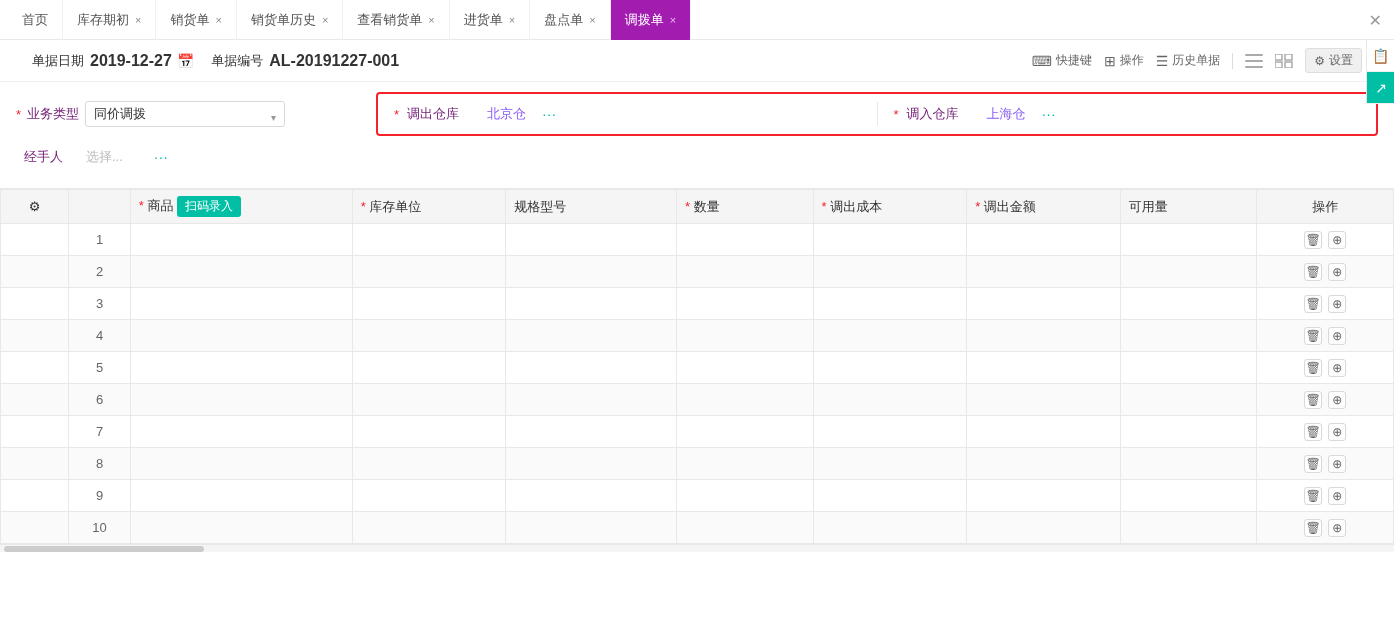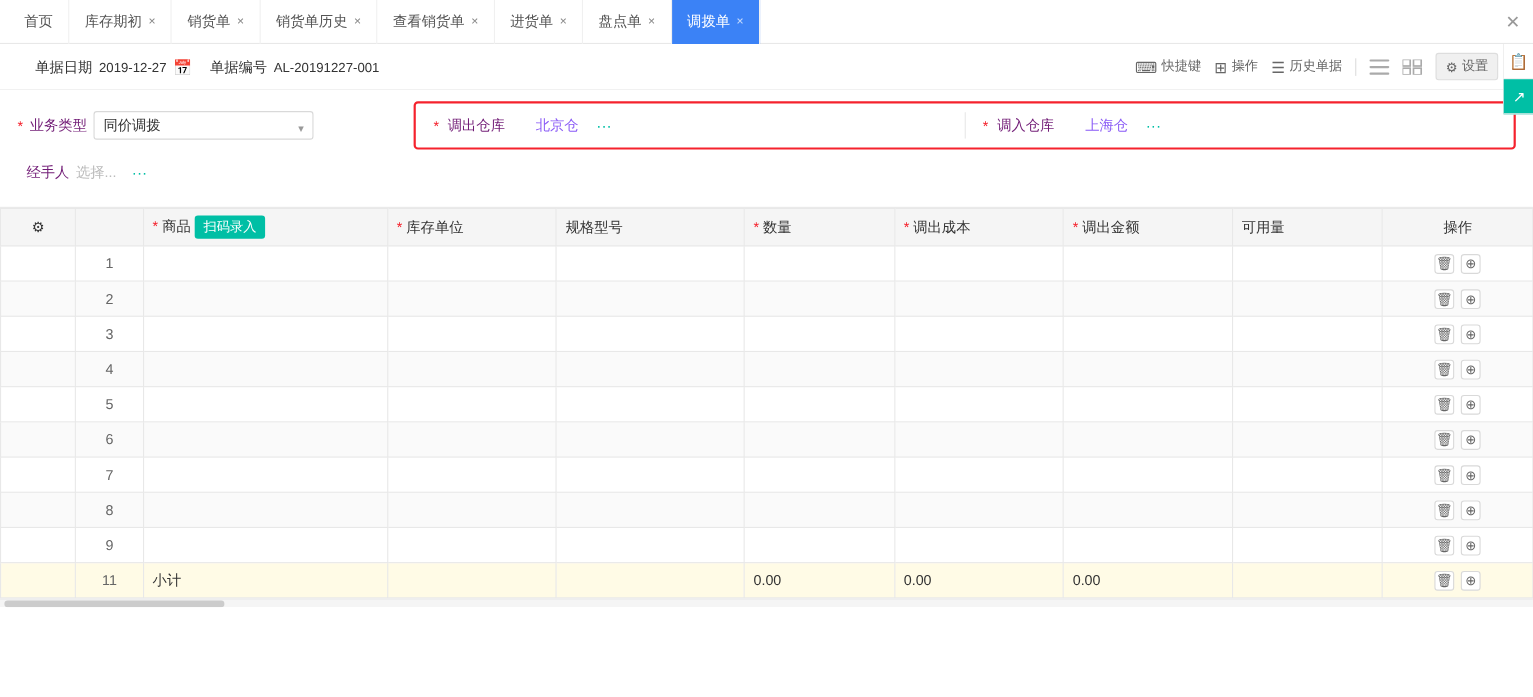--- a/index.html
+++ b/index.html
@@ -16,21 +16,21 @@
     }
     .tab-item {
       display: flex; align-items: center;
       padding: 0 14px; height: 40px;
       cursor: pointer; color: #555; font-size: 13px;
       border-right: 1px solid #f0f0f0;
       white-space: nowrap;
       user-select: none;
     }
     .tab-item.active {
-      color: #fff; background: #3b82f6;
+      color: #fff; background: #a21caf;
     }
     .tab-item .tab-close {
       margin-left: 6px; font-size: 11px; color: inherit; opacity: 0.7;
       cursor: pointer;
     }
     .tab-item.active .tab-close { color: #fff; }
     .tab-bar-close {
       position: absolute; right: 12px; top: 50%; transform: translateY(-50%);
       font-size: 16px; color: #999; cursor: pointer;
     }
@@ -40,21 +40,21 @@
       display: flex; align-items: center;
       padding: 8px 32px;
       border-bottom: 1px solid #f0f0f0;
       background: #fff;
       gap: 16px;
     }
     .toolbar-field {
       display: flex; align-items: center; gap: 6px;
     }
     .toolbar-label { color: #333; font-size: 13px; }
-    .toolbar-value { color: #333; font-size: 12px; font-weight: 400; }
+    .toolbar-value { color: #333; font-size: 16px; font-weight: 700; }
     .date-icon { font-size: 14px; color: #999; cursor: pointer; }
     .toolbar-spacer { flex: 1; }
     .toolbar-actions {
       display: flex; align-items: center; gap: 12px;
     }
     .action-btn {
       display: flex; align-items: center; gap: 4px;
       color: #666; font-size: 12px; cursor: pointer;
     }
     .action-btn .icon-small { font-size: 14px; }
@@ -107,21 +107,21 @@
     }
     .warehouse-field {
       display: flex; align-items: center; gap: 8px;
       flex: 1;
     }
     .warehouse-separator { width: 1px; height: 24px; background: #e8e8e8; margin: 0 16px; }
     .warehouse-value { color: #8b5cf6; font-weight: 500; margin-left: 20px; }
 
     
     .person-row {
-      display: flex; align-items: center; gap: 6px;
+      display: flex; align-items: center; gap: 23px;
       padding: 4px 0;
     }
     .person-placeholder { color: #bbb; }
 
     
     .table-container {
       overflow: auto;
       border-top: 1px solid #e8e8e8;
       background: #fff;
     }
@@ -505,37 +505,37 @@
       <td class="col-cost"></td>
       <td class="col-amount"></td>
       <td class="col-avail"></td>
       <td class="col-ops">
         <div class="ops-cell">
           <div class="op-icon">🗑</div>
           <div class="op-icon">⊕</div>
         </div>
       </td>
     </tr>
-        <tr class="subtotal-row">
-    <td class="col-settings"></td>
-    <td class="row-num">11</td>
-    <td class="col-product">小计</td>
-    <td class="col-unit"></td>
-    <td class="col-spec"></td>
-    <td class="col-qty">0.00</td>
-    <td class="col-cost">0.00</td>
-    <td class="col-amount">0.00</td>
-    <td class="col-avail"></td>
-    <td class="col-ops">
-      <div class="ops-cell">
-        <div class="op-icon">🗑</div>
-        <div class="op-icon">⊕</div>
-      </div>
-    </td>
-  </tr>
+        <tr>
+      <td class="col-settings row-num"></td>
+      <td class="row-num">10</td>
+      <td class="col-product"></td>
+      <td class="col-unit"></td>
+      <td class="col-spec"></td>
+      <td class="col-qty"></td>
+      <td class="col-cost"></td>
+      <td class="col-amount"></td>
+      <td class="col-avail"></td>
+      <td class="col-ops">
+        <div class="ops-cell">
+          <div class="op-icon">🗑</div>
+          <div class="op-icon">⊕</div>
+        </div>
+      </td>
+    </tr>
       </tbody>
   </table>
 </div>
 
 <div class="scrollbar-row">
   <div class="scrollbar-thumb"></div>
 </div>
 
 <div class="right-sidebar">
   <div class="sidebar-icon">📋</div>

